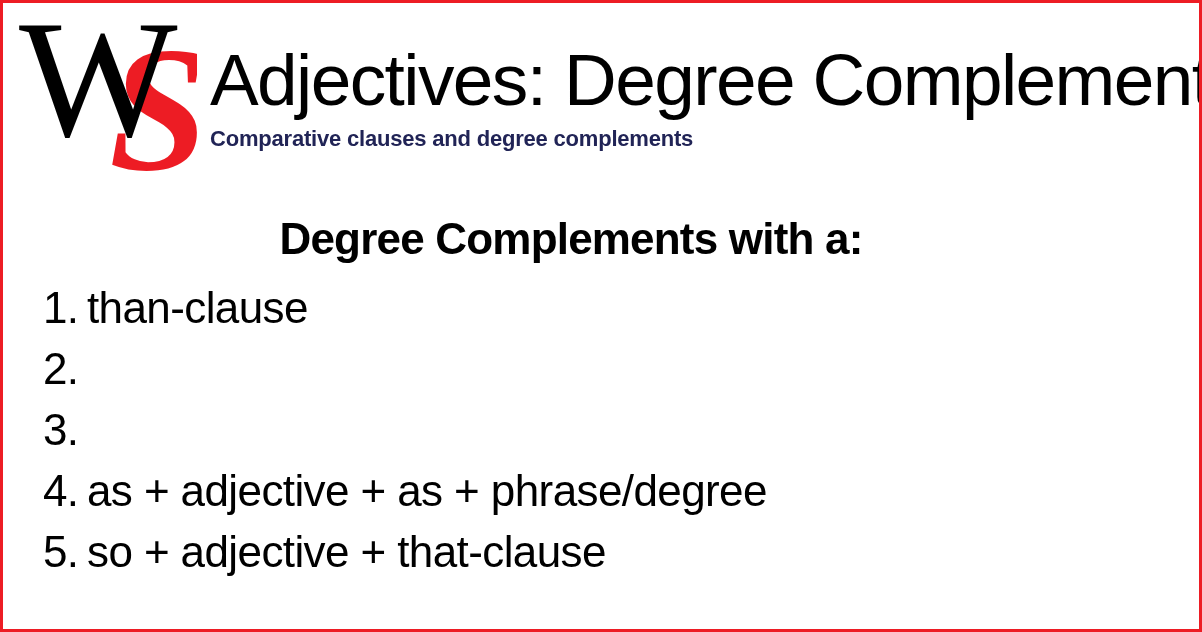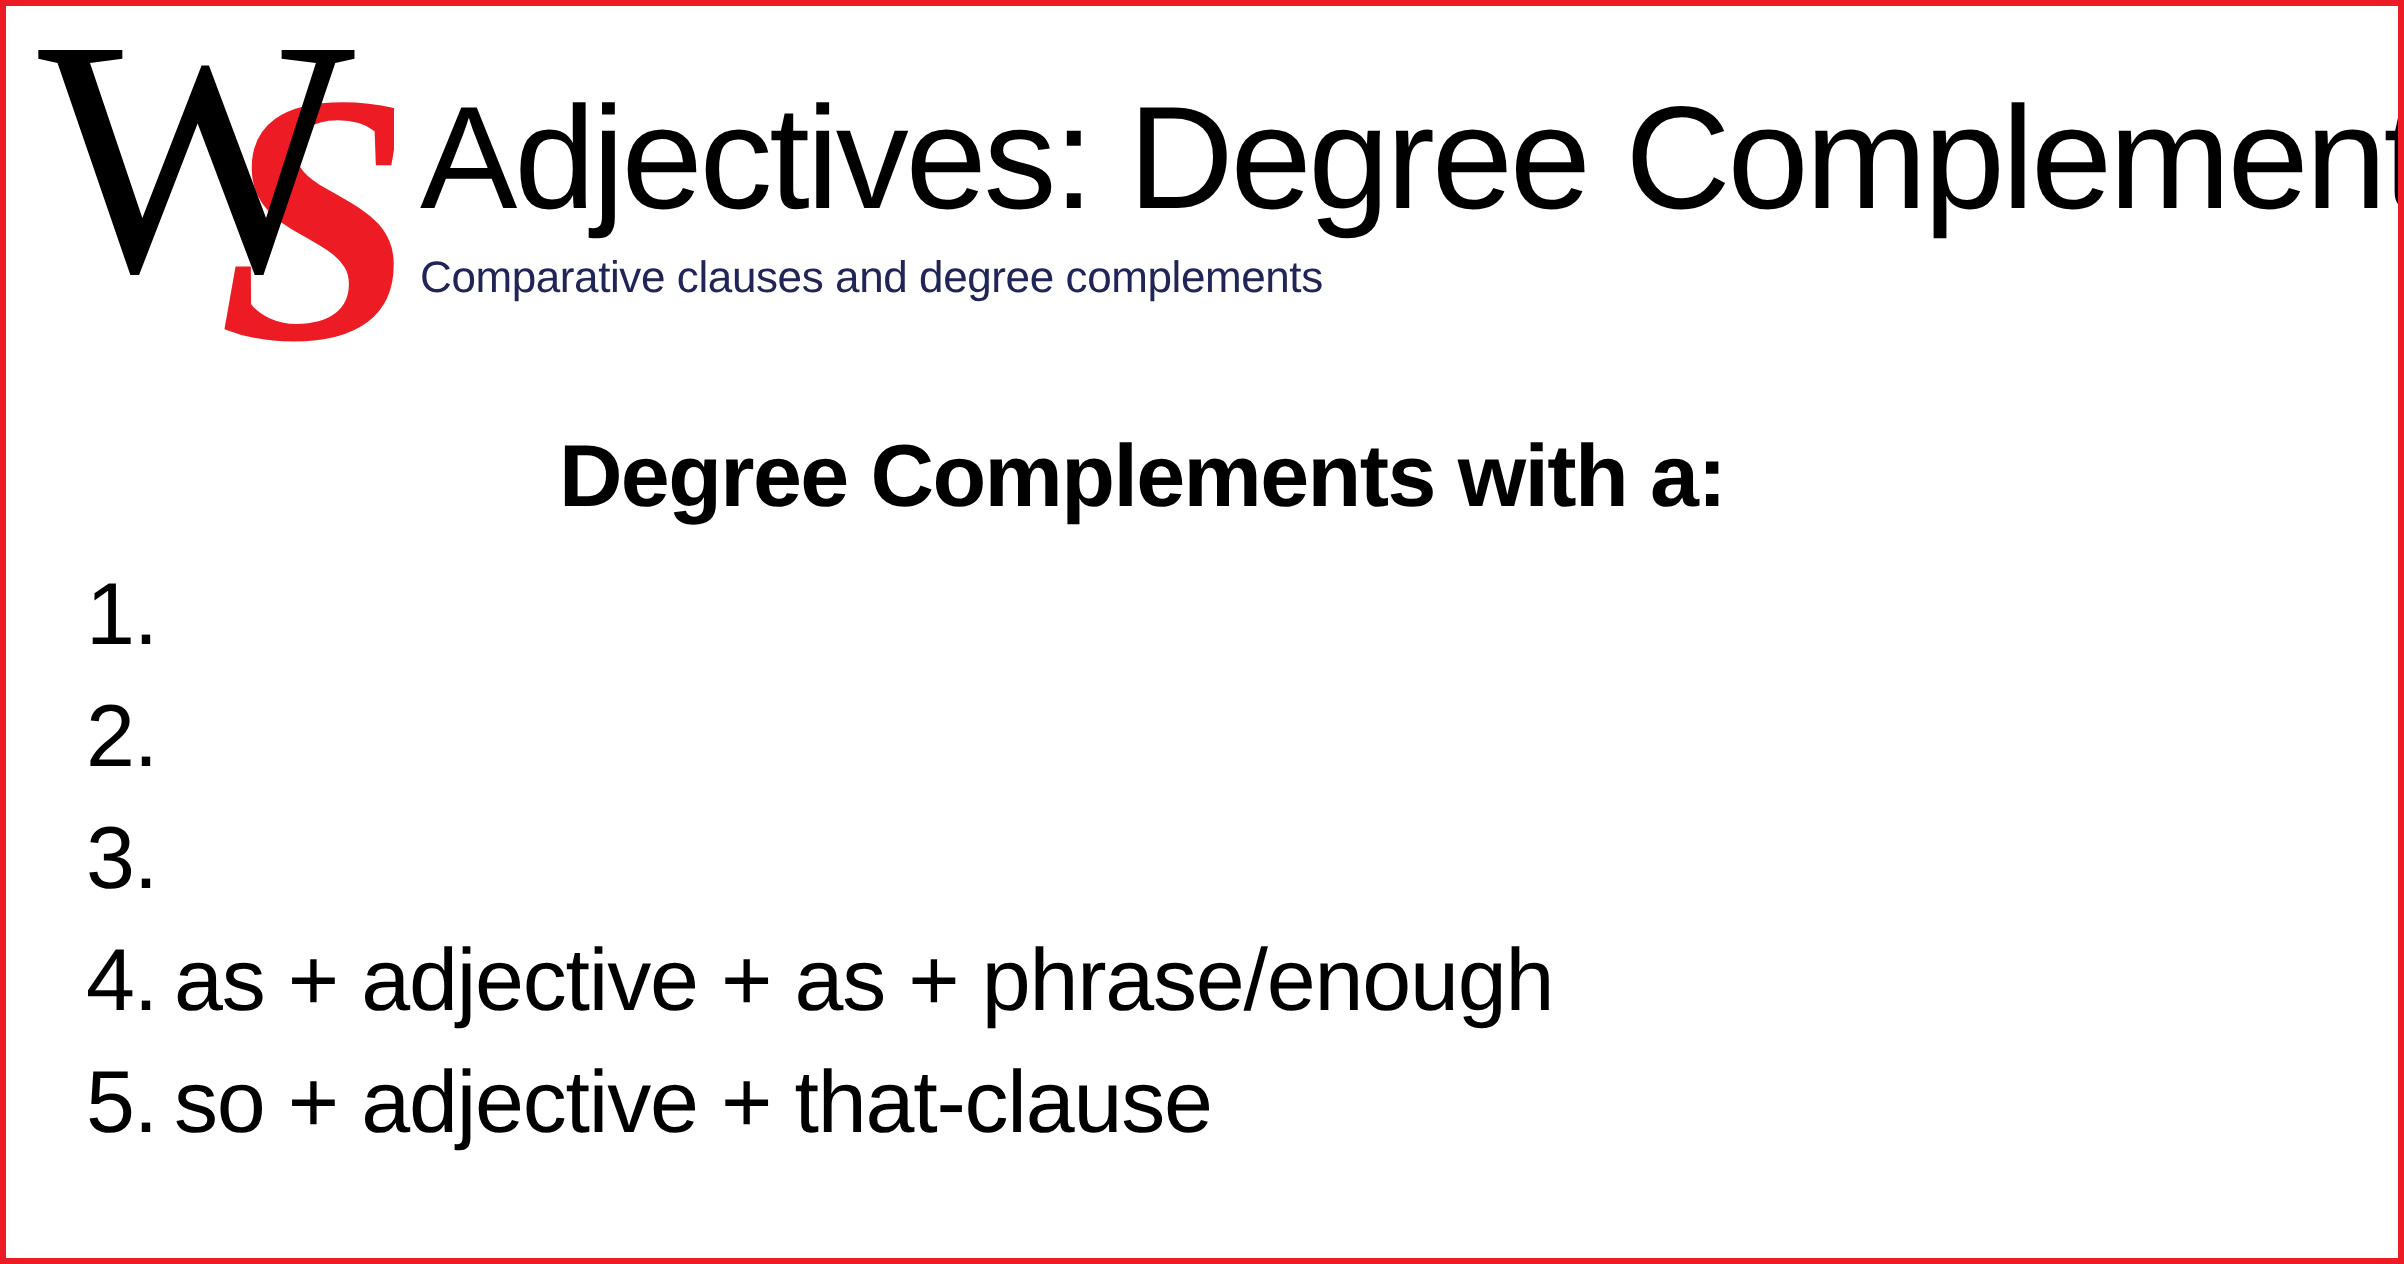--- a/index.html
+++ b/index.html
@@ -51,21 +51,21 @@
     font-weight:400;
     line-height:82px;
     letter-spacing:-1.6px;
     color:#000000;
     white-space:nowrap;
   }
 
   .slide-subtitle {
     font-family:"Liberation Sans", sans-serif;
     font-size:22px;
-    font-weight:400;
+    font-weight:700;
     line-height:30px;
     letter-spacing:-0.2px;
     color:#212456;
     margin-top:3px;
     white-space:nowrap;
   }
 
   
   .body-area {
     position:absolute;
@@ -143,33 +143,34 @@
   </div>
 
   <div class="body-area">
 
     <div class="body-heading">Degree Complements with a:</div>
 
     <ul class="item-list">
 
       <li class="item-row">
         <span class="item-num">1.</span>
+        <span class="item-text">than-clause</span>
       </li>
 
       <li class="item-row">
         <span class="item-num">2.</span>
       </li>
 
       <li class="item-row">
         <span class="item-num">3.</span>
       </li>
 
       <li class="item-row">
         <span class="item-num">4.</span>
-        <span class="item-text">as + adjective + as + phrase/enough</span>
+        <span class="item-text">as + adjective + as + phrase/degree</span>
       </li>
 
       <li class="item-row">
         <span class="item-num">5.</span>
         <span class="item-text">so + adjective + that-clause</span>
       </li>
 
     </ul>
 
   </div>

